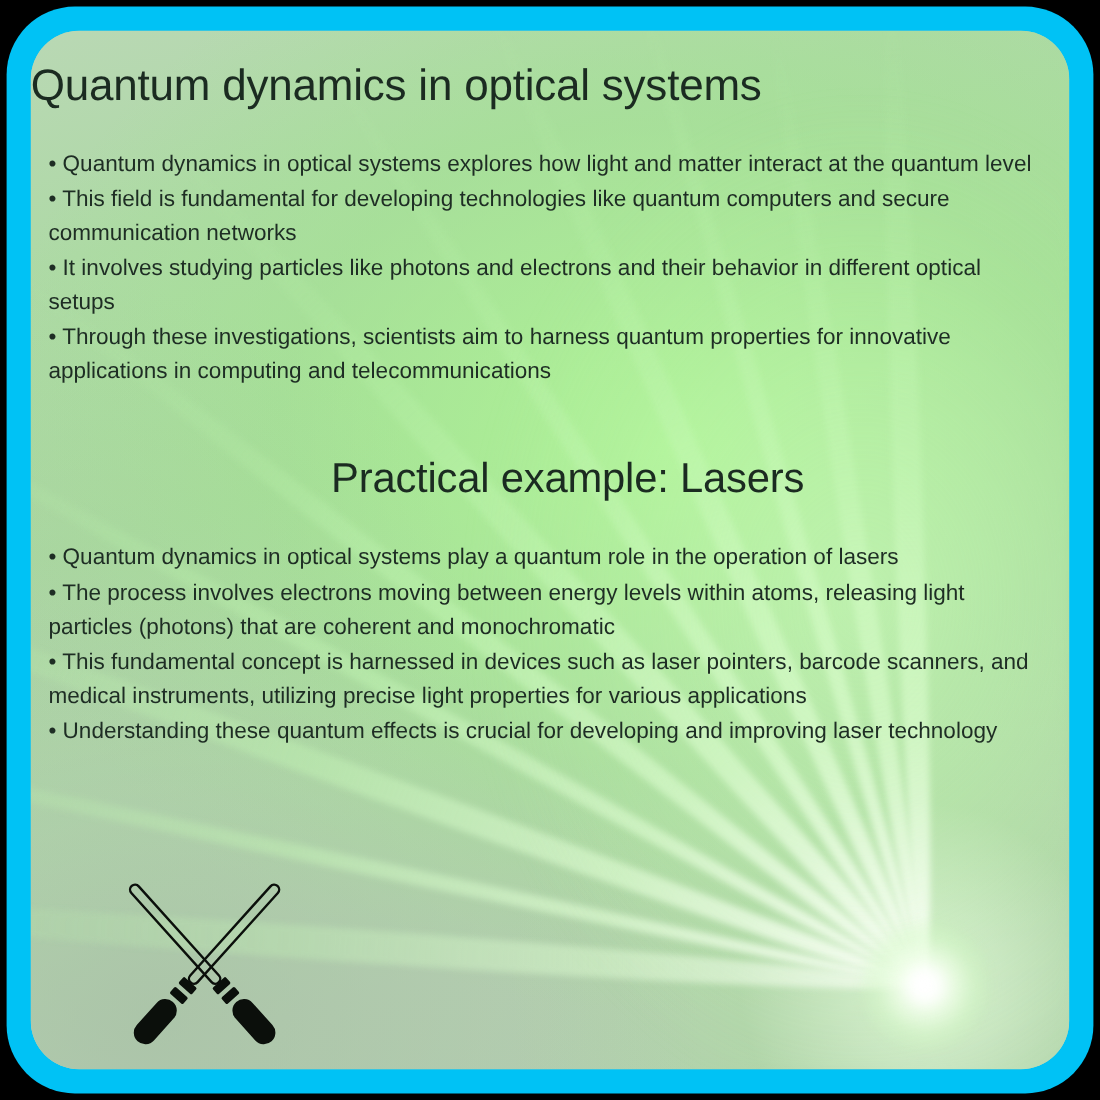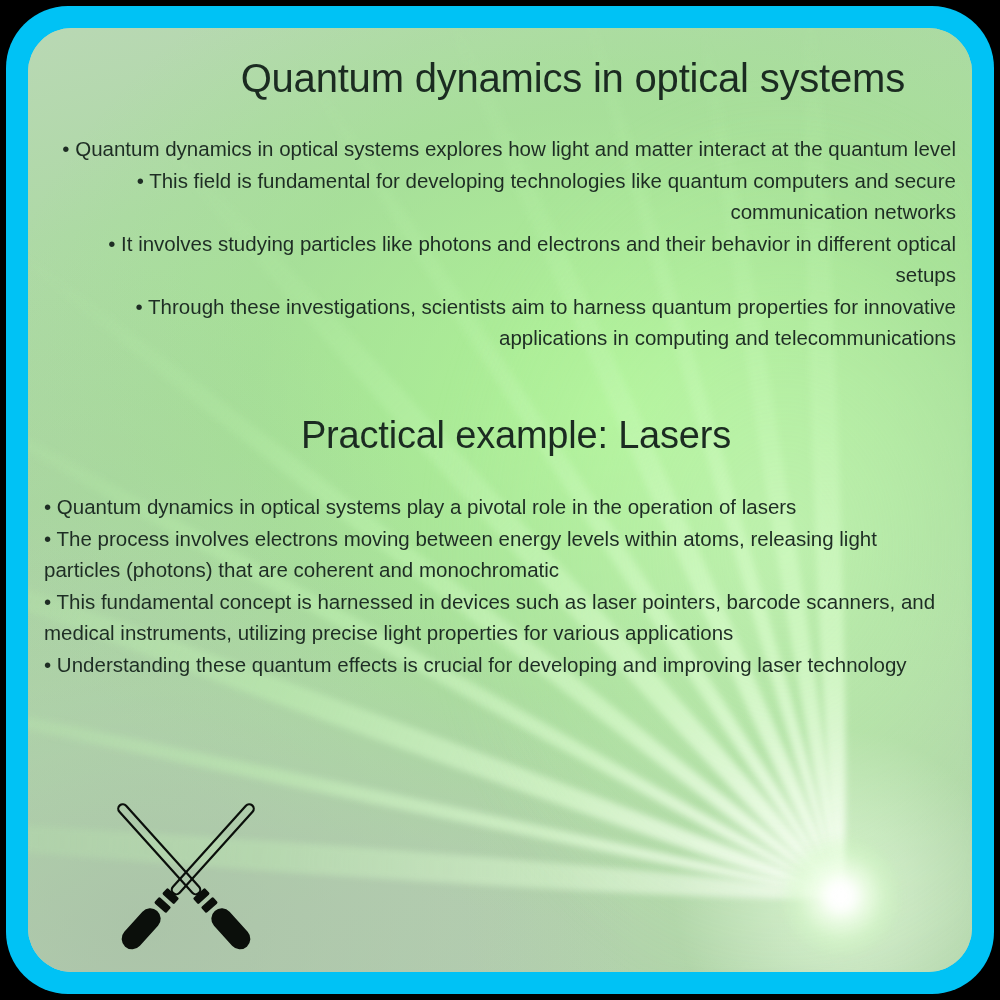--- a/index.html
+++ b/index.html
@@ -118,21 +118,21 @@
     inset: 0;
     padding: 0;
     font-family: "Liberation Sans", sans-serif;
   }
 
   .slide-title {
     position: absolute;
     top: 28px;
     left: 0;
     width: 877px;
-    text-align: right;
+    text-align: left;
     font-size: 40px;
     font-weight: 400;
     letter-spacing: -0.2px;
     color: #1b2b21;
   }
 
   .section-title {
     position: absolute;
     top: 386px;
     left: 16px;
@@ -146,21 +146,21 @@
 
   .bullets {
     position: absolute;
     left: 16px;
     width: 912px;
     font-size: 20.5px;
     line-height: 31.5px;
     color: #1e2d24;
     font-weight: 400;
   }
-  .bullets-top { top: 105px; text-align: right; }
+  .bullets-top { top: 105px; }
   .bullets-bottom { top: 463px; }
 
   .bullet {
     margin: 0;
     padding: 0;
   }
 
   
   .brand {
     position: absolute;
@@ -218,21 +218,21 @@
         <div class="bullets bullets-top">
           <p class="bullet">• Quantum dynamics in optical systems explores how light and matter interact at the quantum level</p>
           <p class="bullet">• This field is fundamental for developing technologies like quantum computers and secure communication networks</p>
           <p class="bullet">• It involves studying particles like photons and electrons and their behavior in different optical setups</p>
           <p class="bullet">• Through these investigations, scientists aim to harness quantum properties for innovative applications in computing and telecommunications</p>
         </div>
 
         <div class="section-title">Practical example: Lasers</div>
 
         <div class="bullets bullets-bottom">
-          <p class="bullet">• Quantum dynamics in optical systems play a pivotal role in the operation of lasers</p>
+          <p class="bullet">• Quantum dynamics in optical systems play a quantum role in the operation of lasers</p>
           <p class="bullet">• The process involves electrons moving between energy levels within atoms, releasing light particles (photons) that are coherent and monochromatic</p>
           <p class="bullet">• This fundamental concept is harnessed in devices such as laser pointers, barcode scanners, and medical instruments, utilizing precise light properties for various applications</p>
           <p class="bullet">• Understanding these quantum effects is crucial for developing and improving laser technology</p>
         </div>
 
         <div class="sabers">
           <svg viewBox="0 0 180 170" width="180" height="170" aria-hidden="true">
 
             <g transform="rotate(42 90 85)">
 

